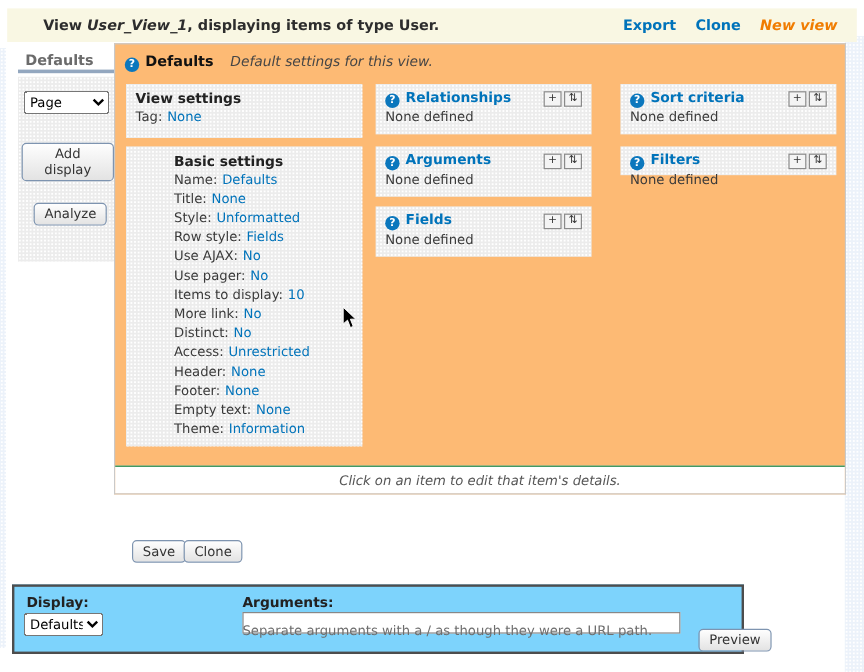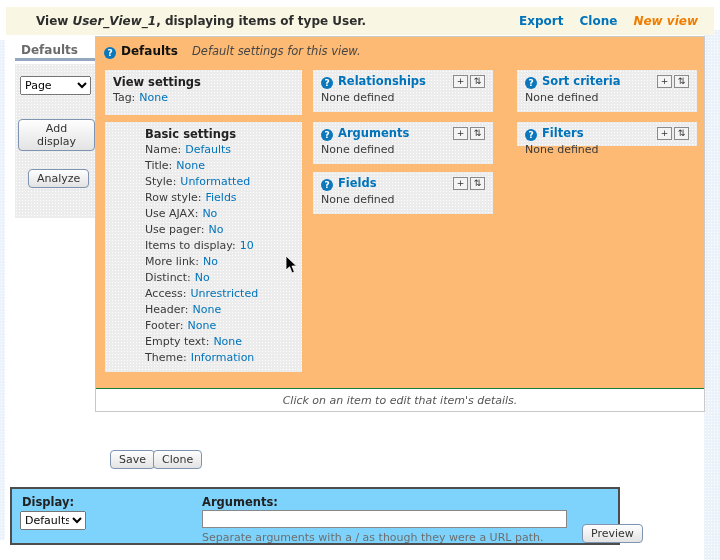--- a/index.html
+++ b/index.html
@@ -98,21 +98,21 @@
   .pv-label{position:absolute;font-weight:bold;color:#222;font-size:11.5px;}
   #display-label{left:10px;top:6px;}
   #arguments-label{left:190px;top:6px;}
   .pv-select{position:absolute;left:8px;top:22px;width:66px;height:19px;font-size:11px;font-family:inherit;}
   .arg-input{
     position:absolute;left:190px;top:21px;width:365px;height:18px;
     box-sizing:border-box;border:1px solid #888;font-size:11px;padding:1px 3px;
     font-family:inherit;background:#fff;
   }
   #preview-btn{position:absolute;left:570px;top:19px;}
-  .form-help{position:absolute;left:190px;top:42px;color:#6e6e6e;font-size:11px;}
+  .form-help{position:absolute;left:190px;top:30px;color:#6e6e6e;font-size:11px;}
   
   .cursor{position:absolute;left:285px;top:255px;width:13px;height:20px;pointer-events:none;}
 </style>
 </head>
 <body>
 
 <div class="edge-strip" style="left:704px;top:30px;width:16px;height:530px;"></div>
 <div class="edge-strip" style="left:0;top:40px;width:5px;height:500px;"></div>
 
 <div class="page-header">

